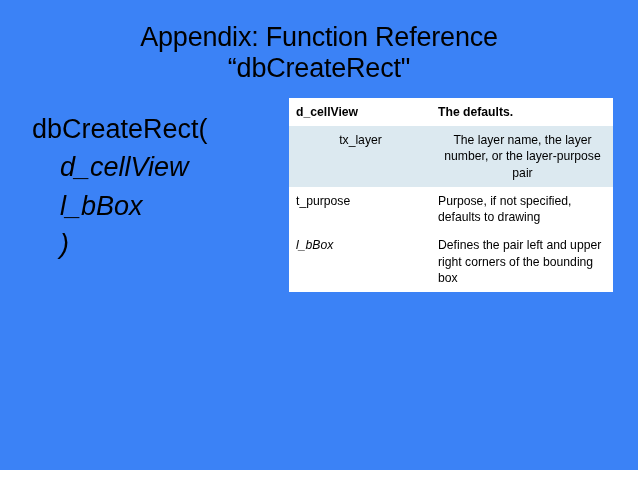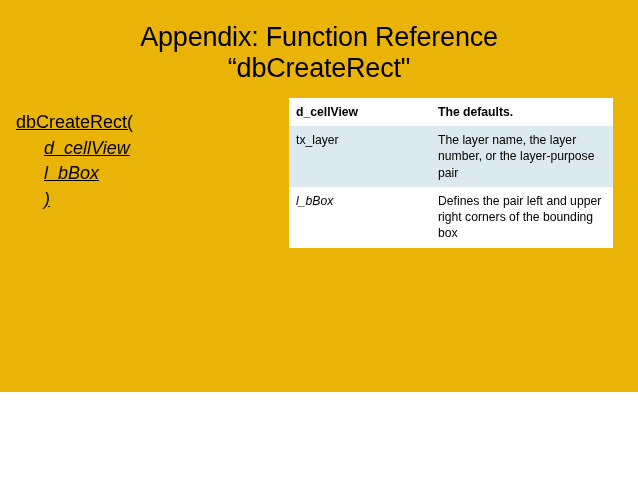--- a/index.html
+++ b/index.html
@@ -7,22 +7,22 @@
     padding: 0;
     background: #ffffff;
   }
   body {
     font-family: "Liberation Sans", sans-serif;
     -webkit-font-smoothing: antialiased;
   }
   #slide {
     position: relative;
     width: 638px;
-    height: 392px;
-    background: #eab308;
+    height: 470px;
+    background: #3b82f6;
     overflow: hidden;
   }
 
   
   #title-block {
     position: absolute;
     left: 0;
     top: 22px;
     width: 638px;
     text-align: center;
@@ -32,27 +32,26 @@
     display: block;
     font-size: 27px;
     font-weight: 400;
     color: #000000;
     letter-spacing: -0.2px;
   }
 
   
   #syntax-block {
     position: absolute;
-    left: 16px;
+    left: 32px;
     top: 110px;
     width: 252px;
     color: #000000;
-    font-size: 18px;
+    font-size: 27px;
     line-height: 1.42;
-    text-decoration: underline;
   }
   .syn-line { display: block; white-space: pre; }
   .syn-indent { padding-left: 28px; }
   .syn-italic { font-style: italic; }
 
   
   #param-table {
     position: absolute;
     left: 289px;
     top: 98px;
@@ -72,21 +71,21 @@
   #param-table col.c-desc { width: 182px; }
 
   tr.tbl-head td {
     font-weight: bold;
     background: #ffffff;
     border-top: 1.6px solid #7fc4d8;
     border-bottom: 1.6px solid #7fc4d8;
     padding-top: 7px;
     padding-bottom: 8px;
   }
-  tr.shade td { background: #dce9f0; }
+  tr.shade td { background: #dce9f0; text-align: center; }
   tr.plain td { background: #ffffff; }
   tr.last td { border-bottom: 1.8px solid #7fc4d8; }
   .cell-italic { font-style: italic; }
   .pad-bottom td { padding-bottom: 22px; }
 
   
   #footer {
     position: absolute;
     left: 0;
     top: 437px;
@@ -118,20 +117,24 @@
     </colgroup>
     <tbody>
       <tr class="tbl-head">
         <td>d_cellView</td>
         <td>The defaults.</td>
       </tr>
     <tr class="shade pad-bottom">
           <td>tx_layer</td>
           <td>The layer name, the layer number, or the layer-purpose pair</td>
         </tr>
+        <tr class="plain">
+          <td>t_purpose</td>
+          <td>Purpose, if not specified, defaults to drawing</td>
+        </tr>
         <tr class="plain last">
           <td class="cell-italic">l_bBox</td>
           <td>Defines the pair left and upper right corners of the bounding box</td>
         </tr>
       </tbody>
   </table>
 
   <div id="footer">
     
     

